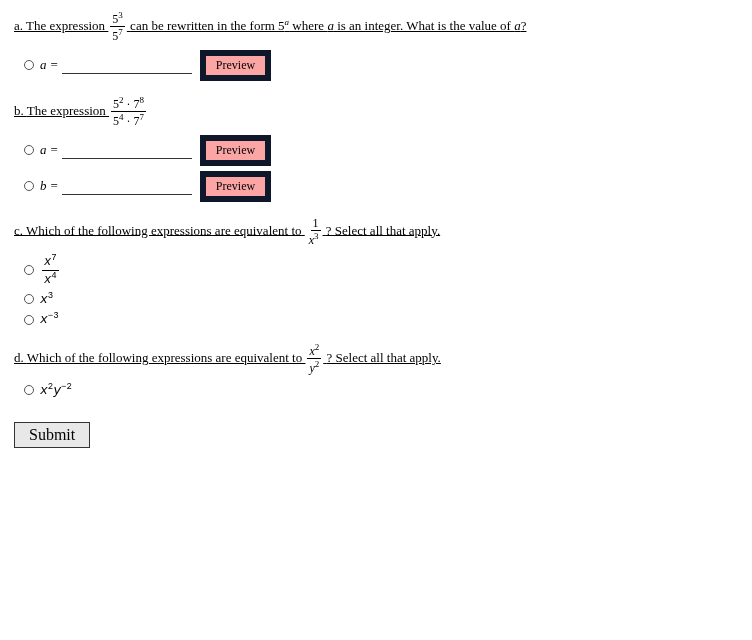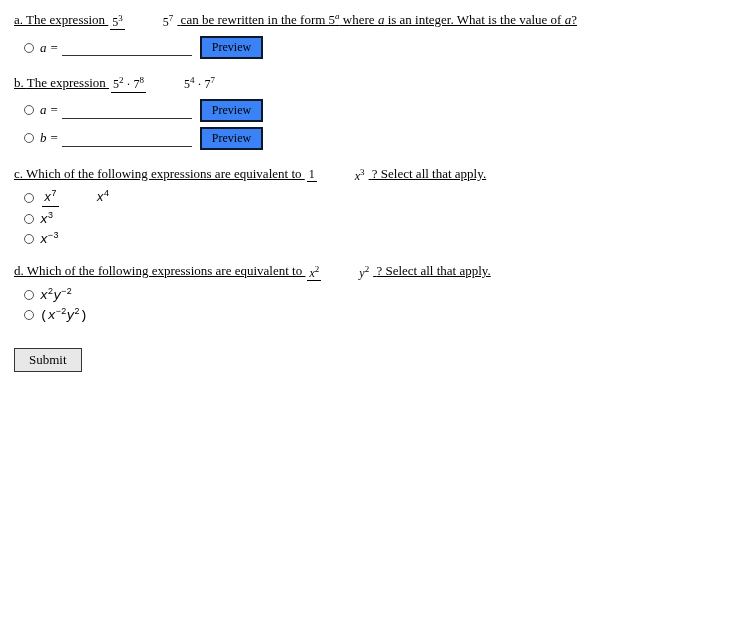--- a/index.html
+++ b/index.html
@@ -47,35 +47,34 @@
     .answer-input {
       border: none;
       border-bottom: 1px solid #333;
       width: 130px;
       outline: none;
       font-size: 13px;
       font-family: Georgia, serif;
       margin-right: 8px;
     }
     .preview-btn {
-      border: 2px solid #0f172a;
-      background: #3b82f6;
+      border: 6px solid #0f172a;
+      background: #fca5a5;
       padding: 2px 10px;
       font-size: 12px;
       cursor: pointer;
       font-family: Georgia, serif;
     }
     .fraction {
       display: inline-flex;
-      flex-direction: row;
-      align-items: flex-start;
+      flex-direction: column;
+      align-items: flex-end;
       vertical-align: middle;
       font-size: 12px;
       margin: 0 2px;
-      gap: 36px;
     }
     .fraction .numer {
       border-bottom: 1px solid #000;
       padding: 0 2px;
       line-height: 1.2;
     }
     .fraction .denom {
       padding: 0 2px;
       line-height: 1.2;
     }
@@ -95,21 +94,21 @@
       margin-right: 6px;
       flex-shrink: 0;
     }
     .option-expr {
       font-size: 13px;
     }
     .submit-btn {
       border: 1px solid #333;
       background: #e8e8e8;
       padding: 3px 14px;
-      font-size: 13px;
+      font-size: 16px;
       cursor: pointer;
       font-family: Georgia, serif;
       margin-top: 10px;
     }
     .inline-math { font-style: italic; }
   </style>
 </head>
 <body>
 
 
@@ -207,23 +206,19 @@
   </div>
 
   <div class="checkbox-option">
     <span class="checkbox-circle"></span>
     <span class="option-expr"><span class="inline-math">x</span><sup>2</sup><span class="inline-math">y</span><sup>−2</sup></span>
   </div>
 
 
 
 
-  <div class="checkbox-option">
-    <span class="checkbox-circle"></span>
-    <span class="option-expr">(<span class="inline-math">x</span><sup>−2</sup><span class="inline-math">y</span><sup>2</sup>)</span>
-  </div>
 </div>
 
 
 <button class="submit-btn">Submit</button>
 
 
 
 
 </body></html>

